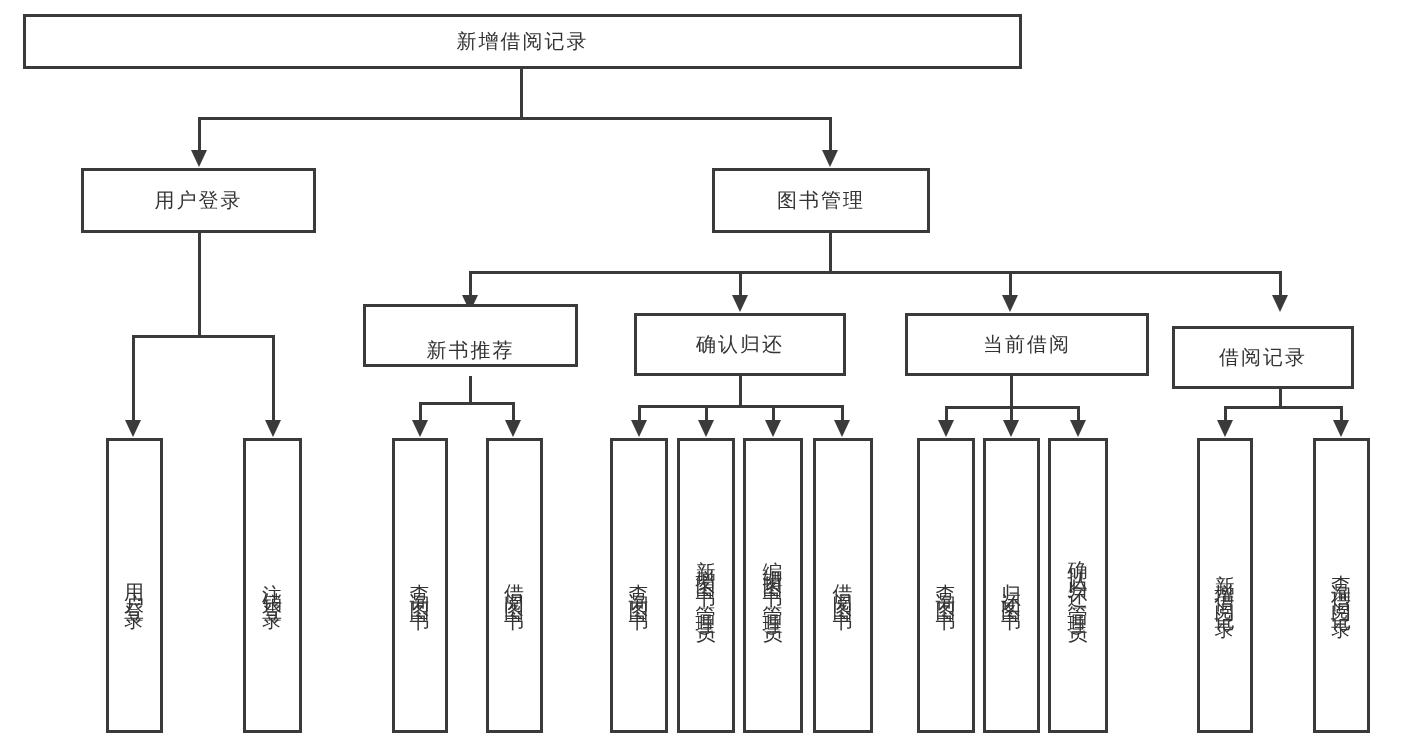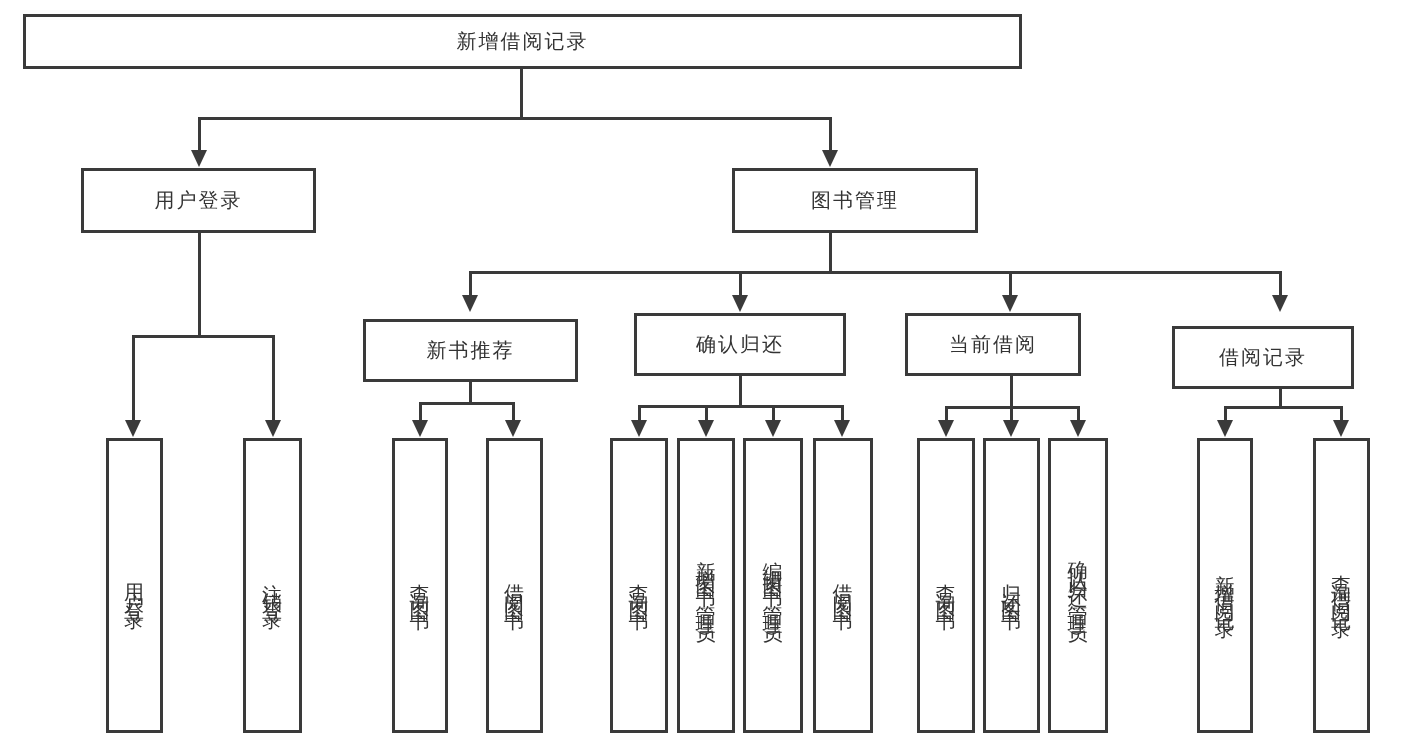--- a/index.html
+++ b/index.html
@@ -116,31 +116,31 @@
       <div class="arrow" style="left: 1333px; top: 420px;"></div>
     </div>
 
   <div class="node" style="left:23px; top:14px; width:999px; height:55px;">
     <span class="hlabel">新增借阅记录</span>
   </div>
 
   <div class="node" style="left:81px; top:168px; width:235px; height:65px;">
     <span class="hlabel">用户登录</span>
   </div>
-  <div class="node" style="left:732px; top:168px; width:246px; height:65px;">
+  <div class="node" style="left:712px; top:168px; width:218px; height:65px;">
     <span class="hlabel">图书管理</span>
   </div>
 
-  <div class="node" style="left:363px; top:319px; width:215px; height:63px;">
+  <div class="node" style="left:363px; top:304px; width:215px; height:63px;align-items:flex-end;">
     <span class="hlabel">新书推荐</span>
   </div>
   <div class="node" style="left:634px; top:313px; width:212px; height:63px;">
     <span class="hlabel">确认归还</span>
   </div>
-  <div class="node" style="left:905px; top:313px; width:176px; height:63px;">
+  <div class="node" style="left:905px; top:313px; width:244px; height:63px;">
     <span class="hlabel">当前借阅</span>
   </div>
   <div class="node" style="left:1172px; top:326px; width:182px; height:63px;">
     <span class="hlabel">借阅记录</span>
   </div>
 
   <div class="node" style="left:106px; top:438px; width:57px; height:295px;">
     <span class="vlabel">用户登录</span>
   </div>
   <div class="node" style="left:243px; top:438px; width:59px; height:295px;">

